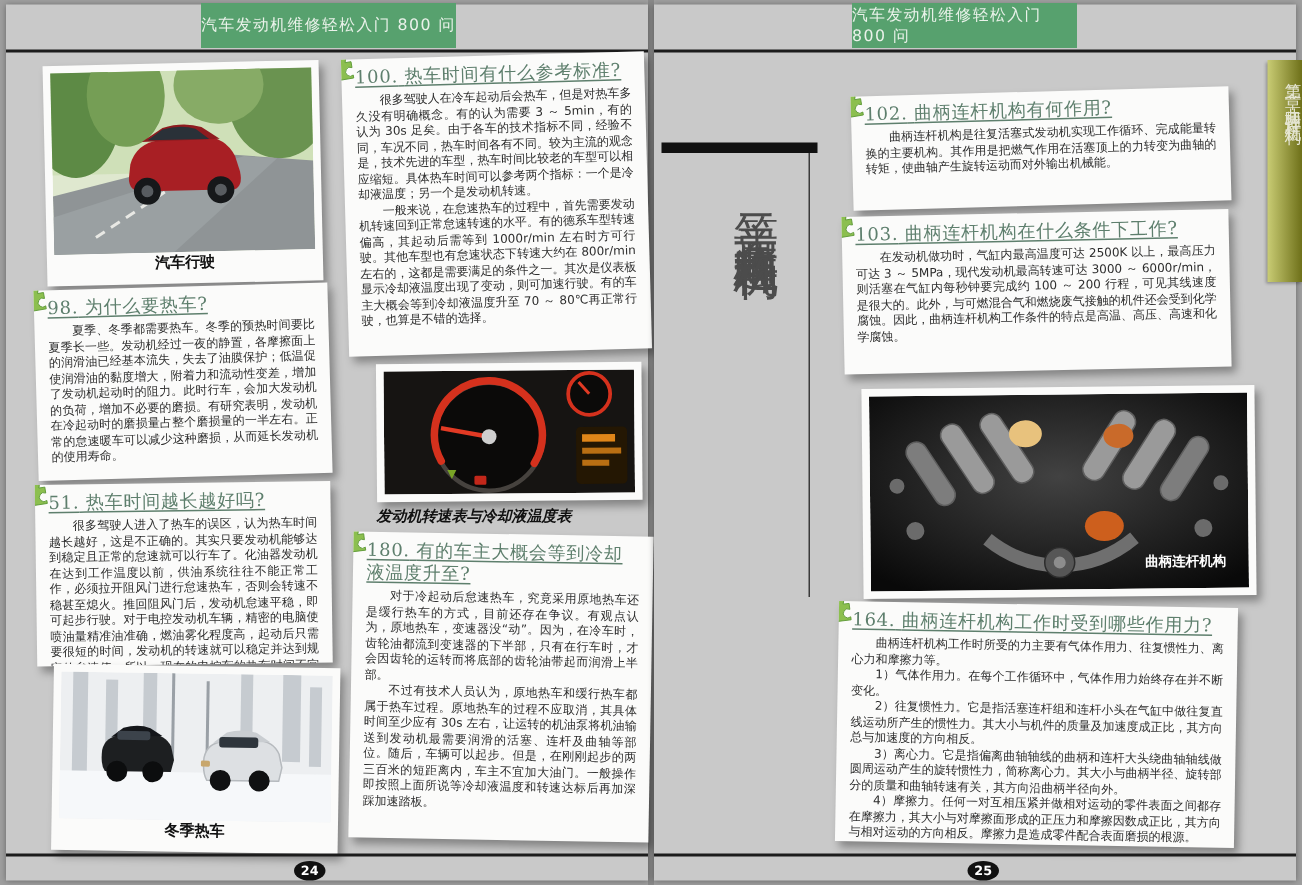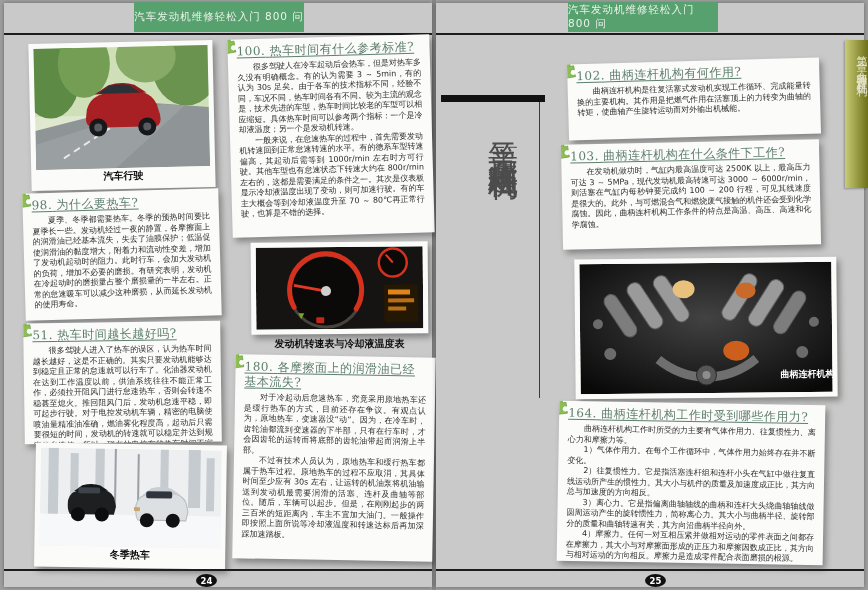--- a/index.html
+++ b/index.html
@@ -20,31 +20,31 @@
   .card{position:absolute;background:#fbfbfa;box-shadow:3px 4px 6px rgba(0,0,0,.35);box-sizing:border-box;}
   .q{padding:5px 9px 6px;overflow:hidden;}
   .qt{margin:0 0 3px;font-family:"DejaVu Serif",serif;font-weight:normal;font-size:12px;
       color:#5e7f6d;text-decoration:underline;text-underline-offset:2px;letter-spacing:.5px;line-height:15px;}
   .qb{margin:0;font-size:8px;line-height:10.5px;color:#2d2d2d;text-align:justify;text-indent:2em;}
   .puzzle{position:absolute;left:-8px;top:-7px;width:22px;height:22px;}
   figure.photo{margin:0;padding:5px;}
   figure.photo svg{display:block;width:100%;}
   .cap{height:16px;line-height:16px;text-align:center;font-size:10px;font-weight:bold;color:#111;
        font-family:"DejaVu Sans",sans-serif;}
-  .floatcap{position:absolute;text-align:center;font-size:10px;font-weight:bold;color:#111;}
+  .floatcap{position:absolute;font-size:10px;font-weight:bold;color:#111;font-style:italic;}
   .chapter-bar{position:absolute;left:5px;top:92px;width:104px;height:7px;background:#111;}
   .chapter-vline{position:absolute;left:103px;top:99px;width:1px;height:296px;background:#3a3a3a;}
   .chapter-title{position:absolute;left:46px;top:116px;height:290px;writing-mode:vertical-rl;
        font-family:"DejaVu Serif",serif;font-size:30px;color:#4c4c4c;letter-spacing:2px;}
   .edge-tab{position:absolute;left:845px;top:40px;width:23px;height:148px;
        background:linear-gradient(to right,#c9cc74,#6e7019);
        writing-mode:vertical-rl;color:#e5e5d2;font-size:11px;letter-spacing:3px;
        display:flex;justify-content:flex-start;padding-top:7px;box-sizing:border-box;
        box-shadow:-1px 1px 2px rgba(0,0,0,.3);}
-  .crank-label{position:absolute;right:3px;bottom:16px;color:#fff;font-size:9px;font-weight:bold;}
+  .crank-label{position:absolute;right:20px;bottom:16px;color:#fff;font-size:9px;font-weight:bold;}
 </style>
 </head>
 <body>
 
 <div class="spread">
   <div class="spine-line"></div>
 
   <div class="page left">
     <div class="hbar" style="left:130px;width:170px;">
       <span>汽车发动机维修轻松入门 800 问</span>
@@ -154,21 +154,21 @@
       </svg>
     </figure>
     <div class="floatcap" style="left:247px;top:334px;width:177px;">发动机转速表与冷却液温度表</div>
 
     <section class="card q" style="left:230px;top:353px;width:200px;height:204px;transform:rotate(1deg);">
       <svg class="puzzle" viewBox="0 0 22 22">
         <path fill="#8cbf4f" stroke="#5f9b38" stroke-width="0.6" transform="rotate(-8 11 11)" d="M2 9 h4 a3 3 0 1 1 5 0 h4 v4 a3 3 0 1 0 0 5 v2 h-13 z"></path>
       </svg>
       <h3 class="qt">
         <span>180.</span>
-        <span>各摩擦面上的润滑油已经基本流失?</span>
+        <span>有的车主大概会等到冷却液温度升至?</span>
       </h3>
       <p class="qb">对于冷起动后怠速热车，究竟采用原地热车还是缓行热车的方式，目前还存在争议。有观点认为，原地热车，变速器没“动”。因为，在冷车时，齿轮油都流到变速器的下半部，只有在行车时，才会因齿轮的运转而将底部的齿轮油带起而润滑上半部。</p>
       <p class="qb">不过有技术人员认为，原地热车和缓行热车都属于热车过程。原地热车的过程不应取消，其具体时间至少应有 30s 左右，让运转的机油泵将机油输送到发动机最需要润滑的活塞、连杆及曲轴等部位。随后，车辆可以起步。但是，在刚刚起步的两三百米的短距离内，车主不宜加大油门。一般操作即按照上面所说等冷却液温度和转速达标后再加深踩加速踏板。</p>
     </section>
 
     <div class="botrule"></div>
     <div class="pnum" style="left:192px;">24</div>
   </div>
 
   <div class="page right">

